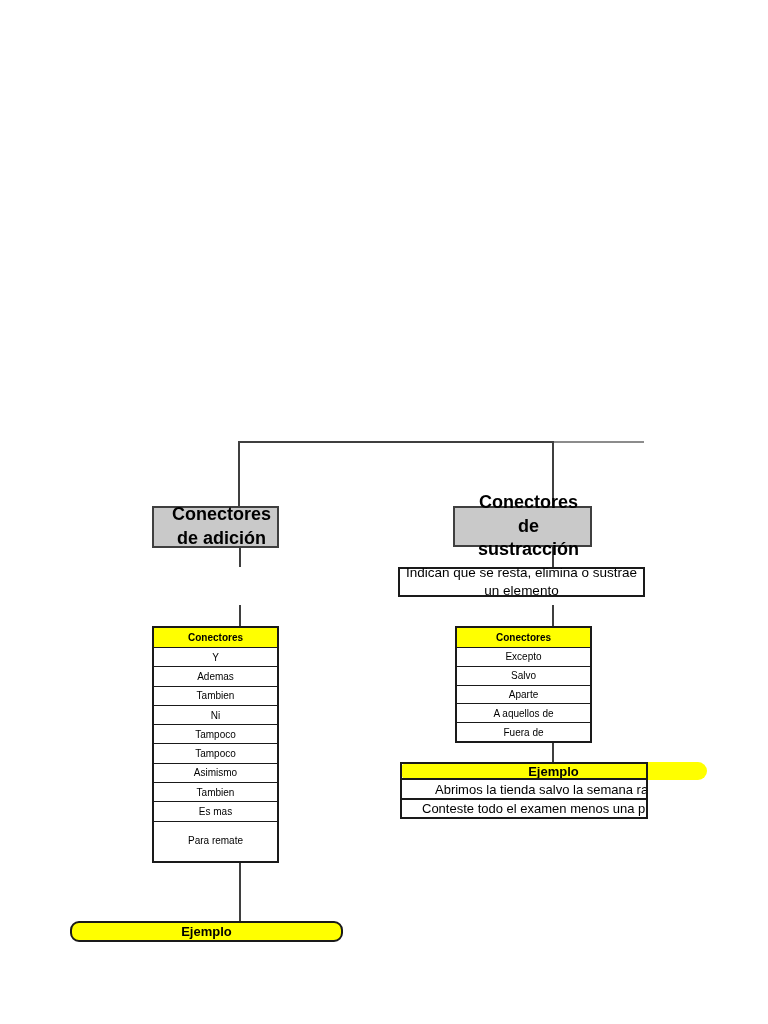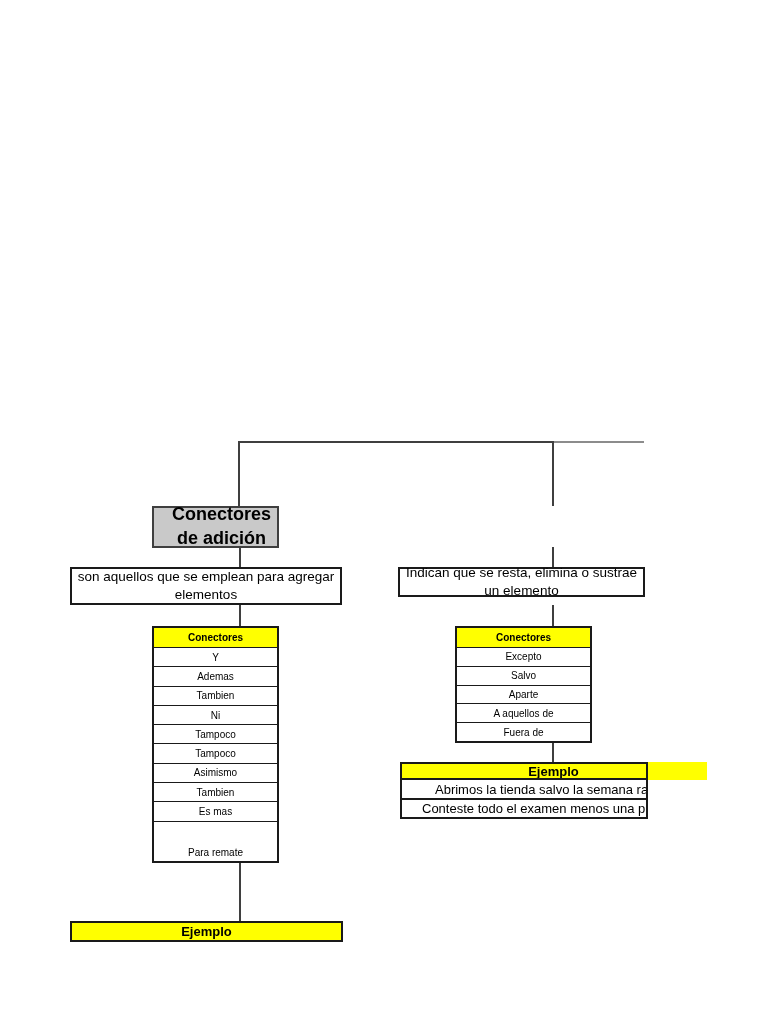--- a/index.html
+++ b/index.html
@@ -32,26 +32,26 @@
     display:flex; align-items:center; justify-content:center;
   }
   .ctable .trow {
     border-top:1px solid #1a1a1a;
     display:flex; align-items:center; justify-content:center;
     flex:0 0 19.3px; height:19.3px;
   }
   .ctable .trow.flex { flex:1 1 auto; height:auto; }
   .ctable .trow.tall {
     flex:1 1 auto; height:auto;
-    align-items:flex-end; padding-bottom:3px;
+    align-items:flex-end; padding-bottom:15px;
   }
   .ejemplo-bar {
     background:#ffff00;
     display:flex; align-items:center; justify-content:center;
-    font-weight:bold; font-size:13px;
+    font-weight:bold; font-size:13px;border-radius:9px;
   }
   .ejemplo-border { border:2px solid #1a1a1a; background:transparent; }
   .example-row {
     background:#ffffff; border:2px solid #1a1a1a; border-top:none;
     display:flex; align-items:center;
     font-size:13px; white-space:nowrap; overflow:hidden;
   }
 </style>
 </head>
 <body>
@@ -69,42 +69,42 @@
   <div class="abs line" style="left:239px; top:605px; width:2px; height:21px;"></div>
   <div class="abs line" style="left:552px; top:605px; width:2px; height:21px;"></div>
 
   <div class="abs line" style="left:552px; top:743px; width:2px; height:19px;"></div>
   <div class="abs line" style="left:239px; top:863px; width:2px; height:58px;"></div>
 
   <div class="abs title-box" style="left:152px; top:506px; width:127px; height:42px;">
     <span>Conectores de adición</span>
   </div>
 
-  <div class="abs desc-box" style="left:70px; top:567px; width:272px; height:38px;">
-    <span>son aquellos que se emplean para agregar elementos</span>
-  </div>
 
   <div class="abs ctable" style="left:152px; top:626px; width:127px; height:237px;">
     <div class="thead">Conectores</div>
     <div class="trow">Y</div>
     <div class="trow">Ademas</div>
     <div class="trow">Tambien</div>
     <div class="trow">Ni</div>
     <div class="trow">Tampoco</div>
     <div class="trow">Tampoco</div>
     <div class="trow">Asimismo</div>
     <div class="trow">Tambien</div>
     <div class="trow">Es mas</div>
     <div class="trow tall">Para remate</div>
   </div>
 
   <div class="abs ejemplo-bar" style="left:70px; top:921px; width:273px; height:21px; border:2px solid #1a1a1a;">
     <span>Ejemplo</span>
   </div>
 
+  <div class="abs title-box" style="left:453px; top:506px; width:139px; height:41px;">
+    <span>Conectores de sustracción</span>
+  </div>
 
   <div class="abs desc-box" style="left:398px; top:567px; width:247px; height:30px;">
     <span>Indican que se resta, elimina o sustrae un elemento</span>
   </div>
 
   <div class="abs ctable" style="left:455px; top:626px; width:137px; height:117px;">
     <div class="thead">Conectores</div>
     <div class="trow flex">Excepto</div>
     <div class="trow flex">Salvo</div>
     <div class="trow flex">Aparte</div>

